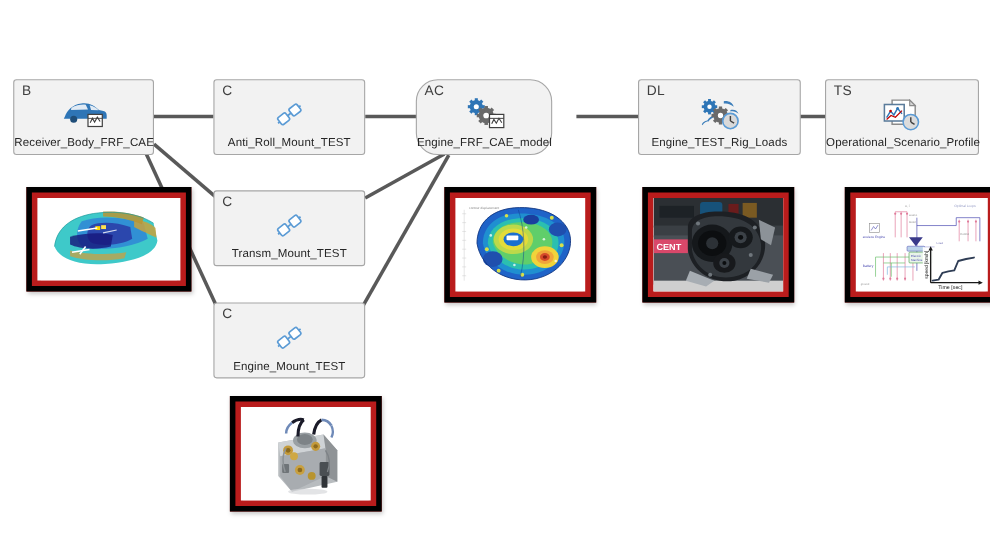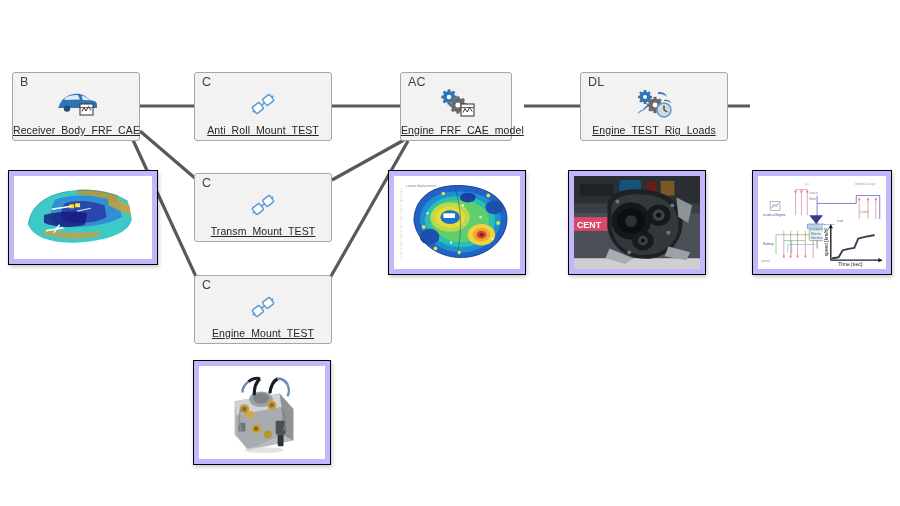--- a/index.html
+++ b/index.html
@@ -12,26 +12,26 @@
 
   
   .node{position:absolute;background:#f2f2f2;border:1px solid #a6a6a6;
         border-radius:3px;box-sizing:border-box;}
   .node .type{position:absolute;left:7px;top:2px;font-size:12.5px;
         color:#3f3f3f;letter-spacing:.2px;}
   .node .icon{position:absolute;left:0;right:0;top:14px;height:34px;
         display:flex;align-items:center;justify-content:center;}
   .node .icon svg{display:block;}
   .node .label{position:absolute;left:0;right:0;bottom:4px;text-align:center;
-        font-size:10.5px;color:#262626;letter-spacing:.1px;white-space:nowrap;text-decoration:underline;}
+        font-size:10.5px;color:#262626;letter-spacing:.1px;white-space:nowrap;}
 
   
-  .thumb{position:absolute;background:#c4b5fd;border:1px solid #000000;
+  .thumb{position:absolute;background:#b91c1c;border:5px solid #000000;
          box-sizing:border-box;box-shadow:1px 2px 4px rgba(0,0,0,.22);
-         overflow:hidden;}
+         overflow:hidden;margin-left:16px;}
   .thumb .inner{position:absolute;left:5px;top:5px;right:5px;bottom:5px;
          overflow:hidden;background:#fff;}
   .thumb svg{display:block;width:100%;height:100%;}
 </style>
 </head>
 <body>
 
 <div id="canvas">
 
   <svg id="wires" viewBox="0 0 900 506" xmlns="http://www.w3.org/2000/svg">
@@ -113,21 +113,21 @@
           <rect x="17" y="9" width="9" height="8" rx="1.6" fill="#ffffff" stroke="#5b9bd5" stroke-width="1.5"></rect>
           <line x1="13" y1="13" x2="17" y2="13" stroke="#5b9bd5" stroke-width="1.6"></line>
           <line x1="2" y1="13" x2="4" y2="13" stroke="#5b9bd5" stroke-width="1.6"></line>
           <line x1="26" y1="13" x2="28" y2="13" stroke="#5b9bd5" stroke-width="1.6"></line>
         </g>
       </svg>
     </div>
     <div class="label">Engine_Mount_TEST</div>
   </div>
 
-  <div class="node" style="left:400px;top:72px;width:112px;height:69px;">
+  <div class="node" style="left:378px;top:72px;width:124px;height:69px;border-radius:20px;">
     <div class="type">AC</div>
     <div class="icon">
       <svg width="40" height="32" viewBox="0 0 40 32">
         <g fill="#2e75b6">
           <circle cx="13" cy="9" r="6"></circle>
           <g>
             <rect x="11.6" y="1.3" width="2.8" height="15.4"></rect>
             <rect x="5.3" y="7.6" width="15.4" height="2.8"></rect>
             <rect x="11.6" y="1.3" width="2.8" height="15.4" transform="rotate(45 13 9)"></rect>
             <rect x="5.3" y="7.6" width="15.4" height="2.8" transform="rotate(45 13 9)"></rect>
@@ -177,20 +177,38 @@
         </g>
         <circle cx="21" cy="17" r="2.4" fill="#ffffff"></circle>
         <circle cx="30" cy="22" r="7" fill="#d9d9d9" stroke="#5b9bd5" stroke-width="1.5"></circle>
         <line x1="30" y1="22" x2="30" y2="17.5" stroke="#3f3f3f" stroke-width="1.3"></line>
         <line x1="30" y1="22" x2="33.4" y2="24" stroke="#3f3f3f" stroke-width="1.3"></line>
       </svg>
     </div>
     <div class="label">Engine_TEST_Rig_Loads</div>
   </div>
 
+  <div class="node" style="left:750px;top:72px;width:140px;height:69px;">
+    <div class="type">TS</div>
+    <div class="icon">
+      <svg width="38" height="32" viewBox="0 0 38 32">
+        <path d="M10 3 L26 3 L31 8 L31 25 L10 25 Z" fill="#ffffff" stroke="#8a8a8a" stroke-width="1.3"></path>
+        <path d="M26 3 L26 8 L31 8 Z" fill="#d6d6d6" stroke="#8a8a8a" stroke-width="1"></path>
+        <rect x="3" y="7" width="18" height="15" fill="#ffffff" stroke="#5b7c9b" stroke-width="1.4"></rect>
+        <polyline points="5,19 8.6,13 11.6,16.5 15,10.5 19,15.5" fill="none" stroke="#2e75b6" stroke-width="1.3"></polyline>
+        <polyline points="5,20.6 9,17 13,18.6 19,12.5" fill="none" stroke="#c00000" stroke-width="1.1"></polyline>
+        <circle cx="8.6" cy="13" r="1.2" fill="#c00000"></circle>
+        <circle cx="15" cy="10.5" r="1.2" fill="#2e75b6"></circle>
+        <circle cx="27" cy="23" r="7" fill="#dcdcdc" stroke="#5b9bd5" stroke-width="1.4"></circle>
+        <line x1="27" y1="23" x2="27" y2="18.6" stroke="#3f3f3f" stroke-width="1.3"></line>
+        <line x1="27" y1="23" x2="30.4" y2="25" stroke="#3f3f3f" stroke-width="1.3"></line>
+      </svg>
+    </div>
+    <div class="label">Operational_Scenario_Profile</div>
+  </div>
 
   <div class="thumb" style="left:8px;top:170px;width:150px;height:95px;">
     <div class="inner">
       <svg viewBox="0 0 140 85" preserveAspectRatio="xMidYMid meet">
         <rect x="0" y="0" width="140" height="85" fill="#ffffff"></rect>
         <g>
           <path d="M14 50 C16 32 30 20 54 16 C82 12 104 18 116 26 L120 44 C118 58 96 66 66 68 C38 70 18 62 14 50 Z" fill="#2ec4c4" opacity="0.92"></path>
           <path d="M42 24 C58 18 84 19 106 26 L110 42 C96 50 70 54 48 52 C36 50 34 34 42 24 Z" fill="#2f86d6" opacity="0.85"></path>
           <path d="M52 28 C62 24 78 25 92 30 L94 42 C84 48 66 50 54 47 C46 44 46 32 52 28 Z" fill="#2b3fa8" opacity="0.9"></path>
           <path d="M30 40 C44 36 62 35 74 38 L72 50 C56 54 38 52 30 48 Z" fill="#17177a" opacity="0.8"></path>

